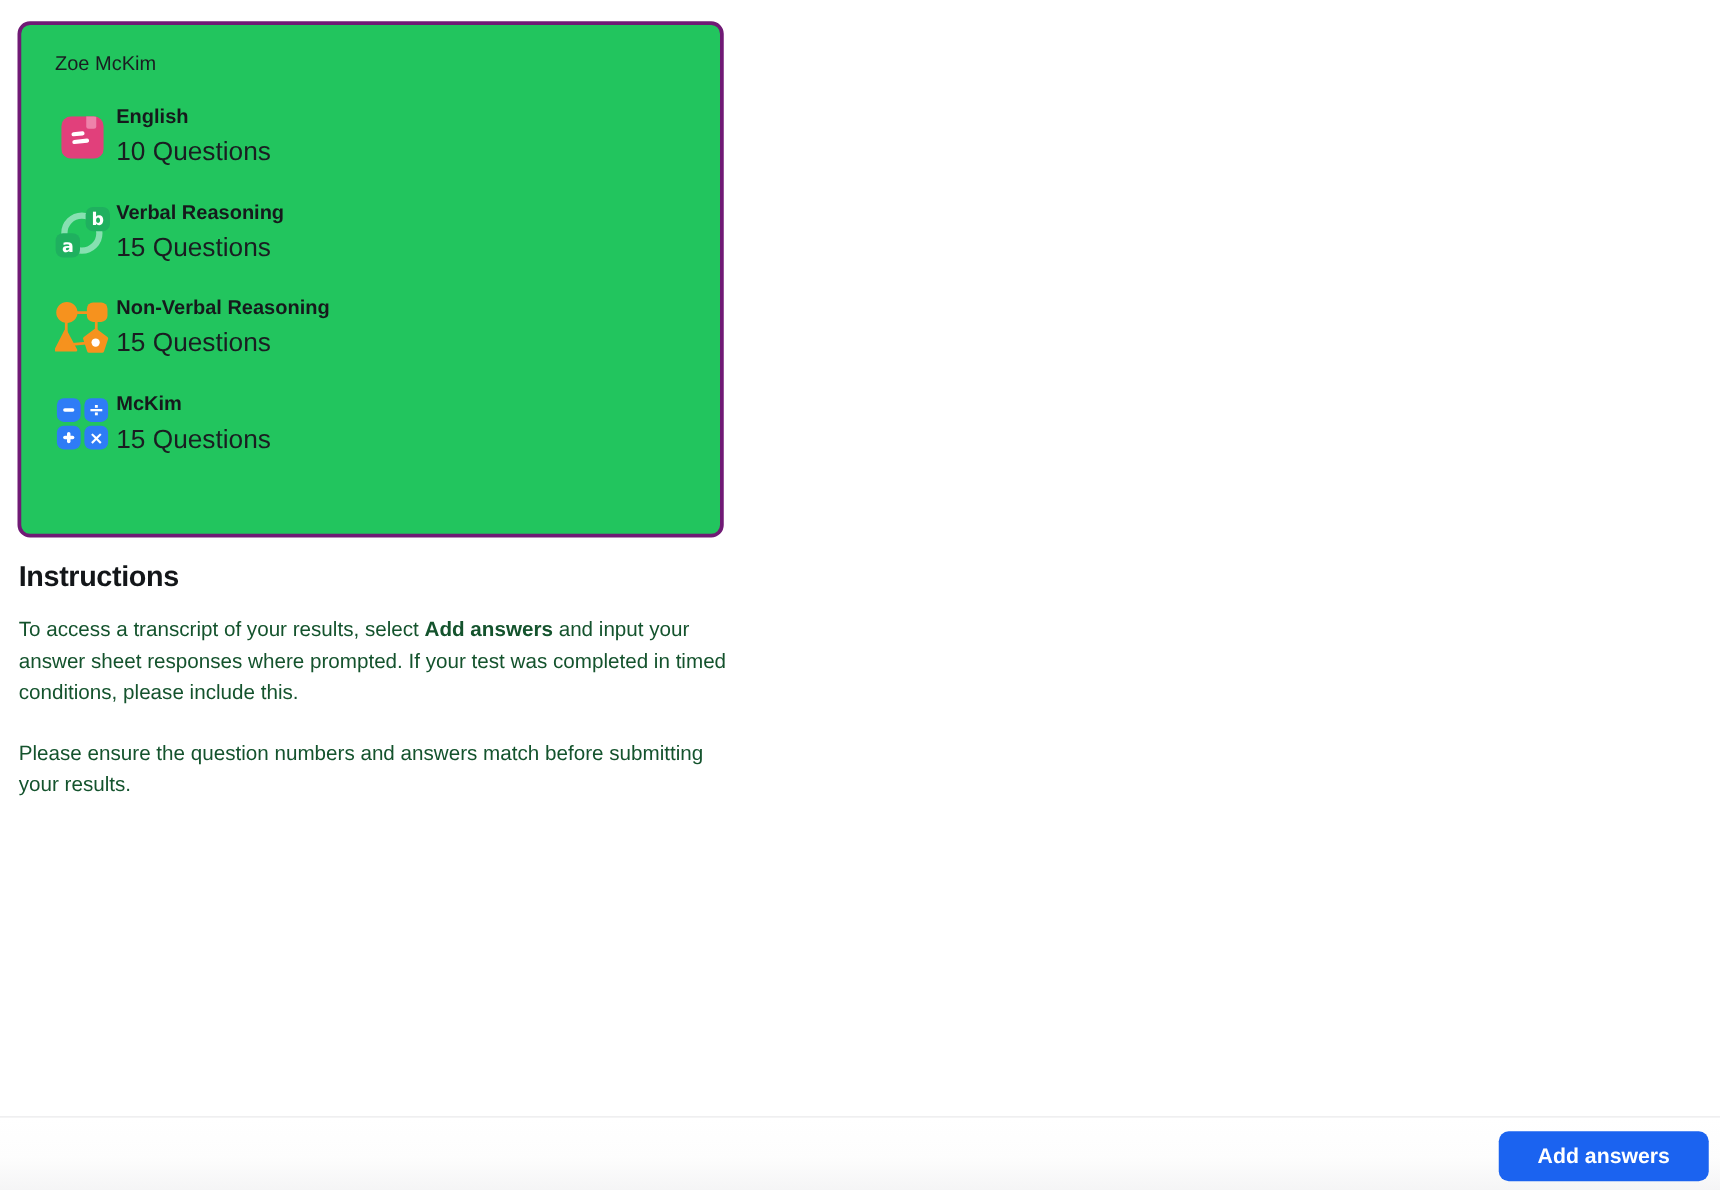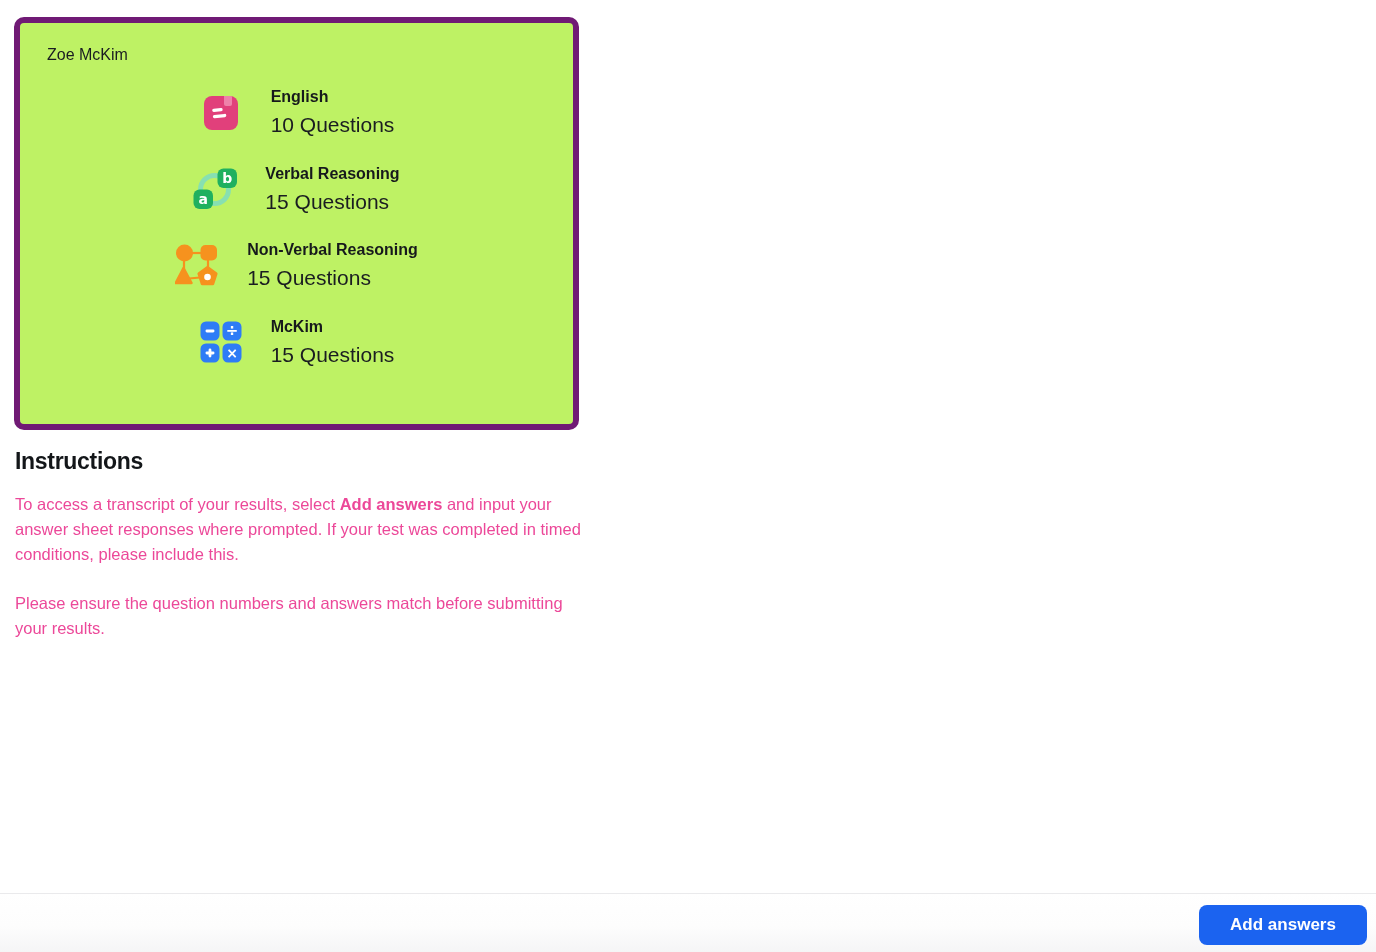--- a/index.html
+++ b/index.html
@@ -11,22 +11,22 @@
     overflow: hidden;
     position: relative;
   }
 
   
   .test-card {
     position: absolute;
     left: 14px; top: 17px;
     width: 565px;
     min-height: 413px;
-    background: #bef264;
-    border: 6px solid #701a75;
+    background: #22c55e;
+    border: 3px solid #701a75;
     border-radius: 10px;
     padding: 23px 27px 28px 27px;
   }
   .student-name {
     font-size: 16px;
     font-weight: 400;
     color: #1a1d21;
     margin-bottom: 7px;
   }
   .test-title {
@@ -39,24 +39,23 @@
     max-width: 500px;
   }
   .total-questions {
     font-size: 16px;
     color: #1a1d21;
     margin-bottom: 4px;
   }
   .section-row {
     display: flex;
     align-items: center;
-    gap: 28px;
+    gap: 5px;
     margin-top: 21px;
     min-height: 44px;
-    justify-content: center;
   }
   .icon-box {
     width: 44px; height: 44px;
     display: flex;
     align-items: center;
     justify-content: center;
     flex: 0 0 44px;
   }
   .section-name {
     font-size: 16px;
@@ -80,21 +79,21 @@
   .instructions-heading {
     font-size: 23px;
     font-weight: 700;
     letter-spacing: -0.3px;
     color: #131619;
     margin-bottom: 17px;
   }
   .instructions .para {
     font-size: 16.5px;
     line-height: 1.5;
-    color: #ec4899;
+    color: #14532d;
     margin-bottom: 25px;
     max-width: 568px;
   }
   .instructions .para strong { font-weight: 700; }
 
   
   .footer-bar {
     position: absolute;
     left: 0; right: 0; bottom: 0;
     height: 59px;

